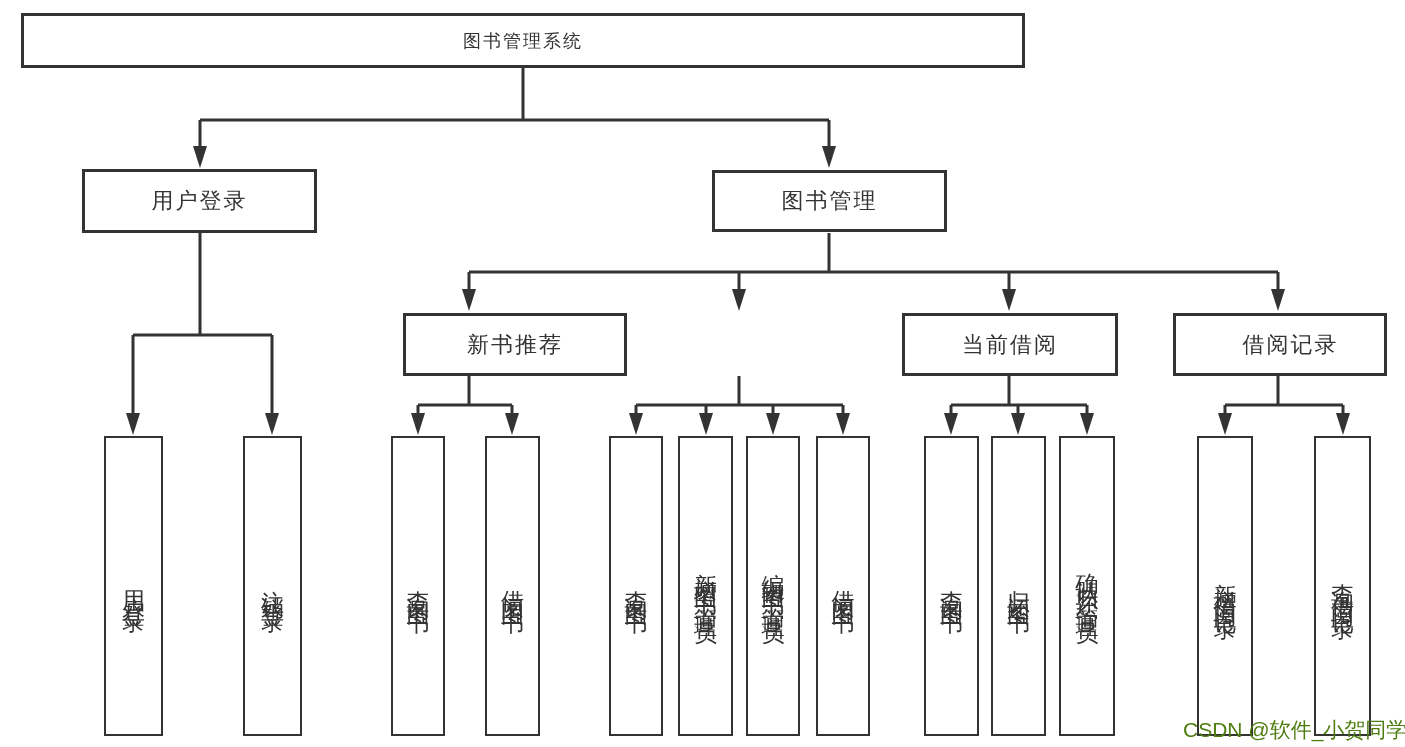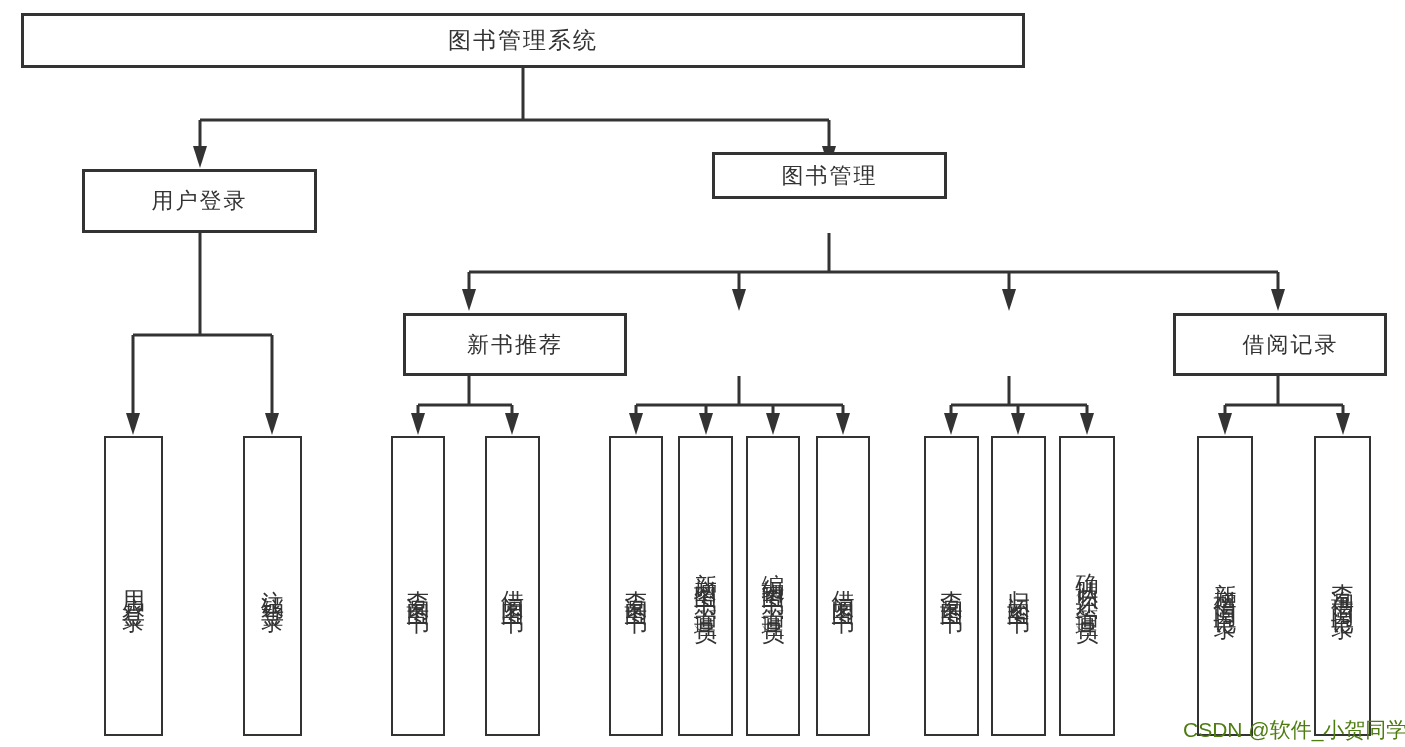--- a/index.html
+++ b/index.html
@@ -26,21 +26,21 @@
     align-items: center;
     justify-content: center;
     color: #333333;
     z-index: 2;
   }
   .node .hlabel {
     font-size: 22px;
     letter-spacing: 2px;
     white-space: nowrap;
   }
-  .node.root .hlabel { font-size: 23px; }
+  .node.root .hlabel { font-size: 18px; }
   .leaf {
     position: absolute;
     box-sizing: border-box;
     border: 2.5px solid #333333;
     background: #ffffff;
     display: flex;
     align-items: center;
     justify-content: center;
     color: #333333;
     z-index: 2;
@@ -104,26 +104,29 @@
     </g>
   </svg>
 
   <div class="node root" style="left:21px; top:13px; width:1004px; height:55px;">
     <span class="hlabel">图书管理系统</span>
   </div>
 
   <div class="node" style="left:82px; top:169px; width:235px; height:64px;">
     <span class="hlabel">用户登录</span>
   </div>
-  <div class="node" style="left:712px; top:152px; width:235px; height:47px;">
+  <div class="node" style="left:712px; top:170px; width:235px; height:62px;">
     <span class="hlabel">图书管理</span>
   </div>
 
   <div class="node" style="left:363px; top:313px; width:224px; height:63px;margin-left:40px;">
     <span class="hlabel">新书推荐</span>
+  </div>
+  <div class="node" style="left:902px; top:313px; width:216px; height:63px;">
+    <span class="hlabel">当前借阅</span>
   </div>
   <div class="node" style="left:1173px; top:313px; width:214px; height:63px;padding-left:21px;">
     <span class="hlabel">借阅记录</span>
   </div>
 
   <div class="leaf" style="left:104px; width:59px;">
     <span class="vlabel">用户登录</span>
   </div>
   <div class="leaf" style="left:243px; width:59px;">
     <span class="vlabel">注销登录</span>

